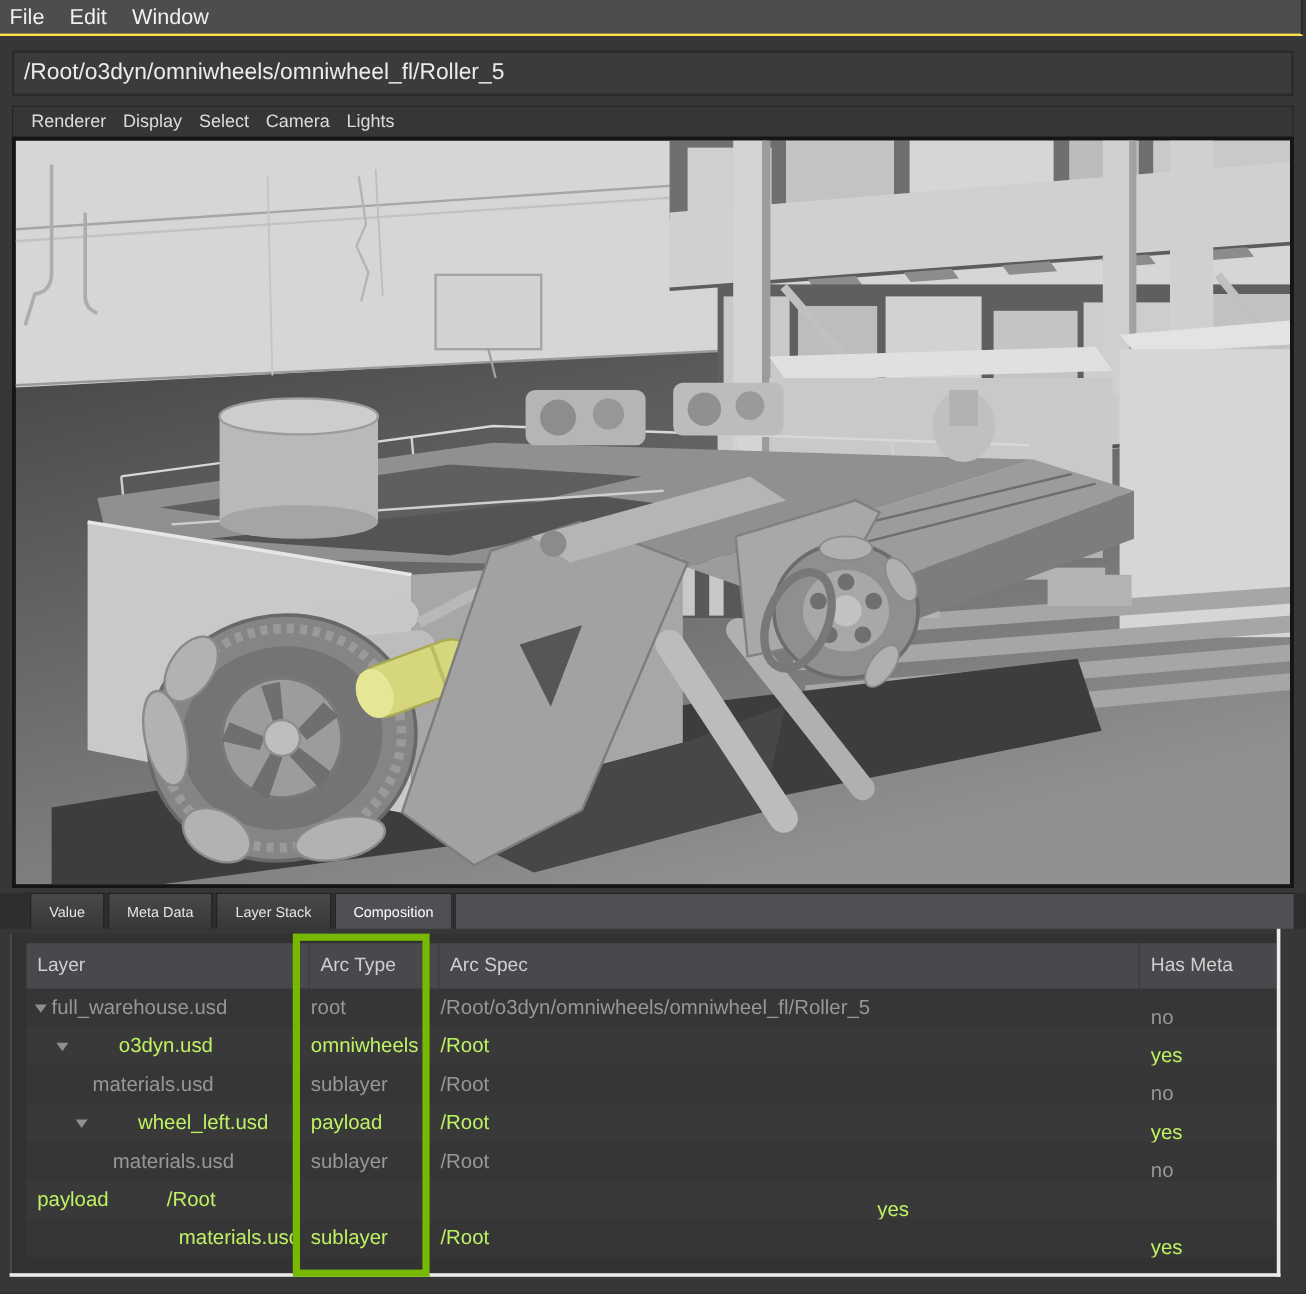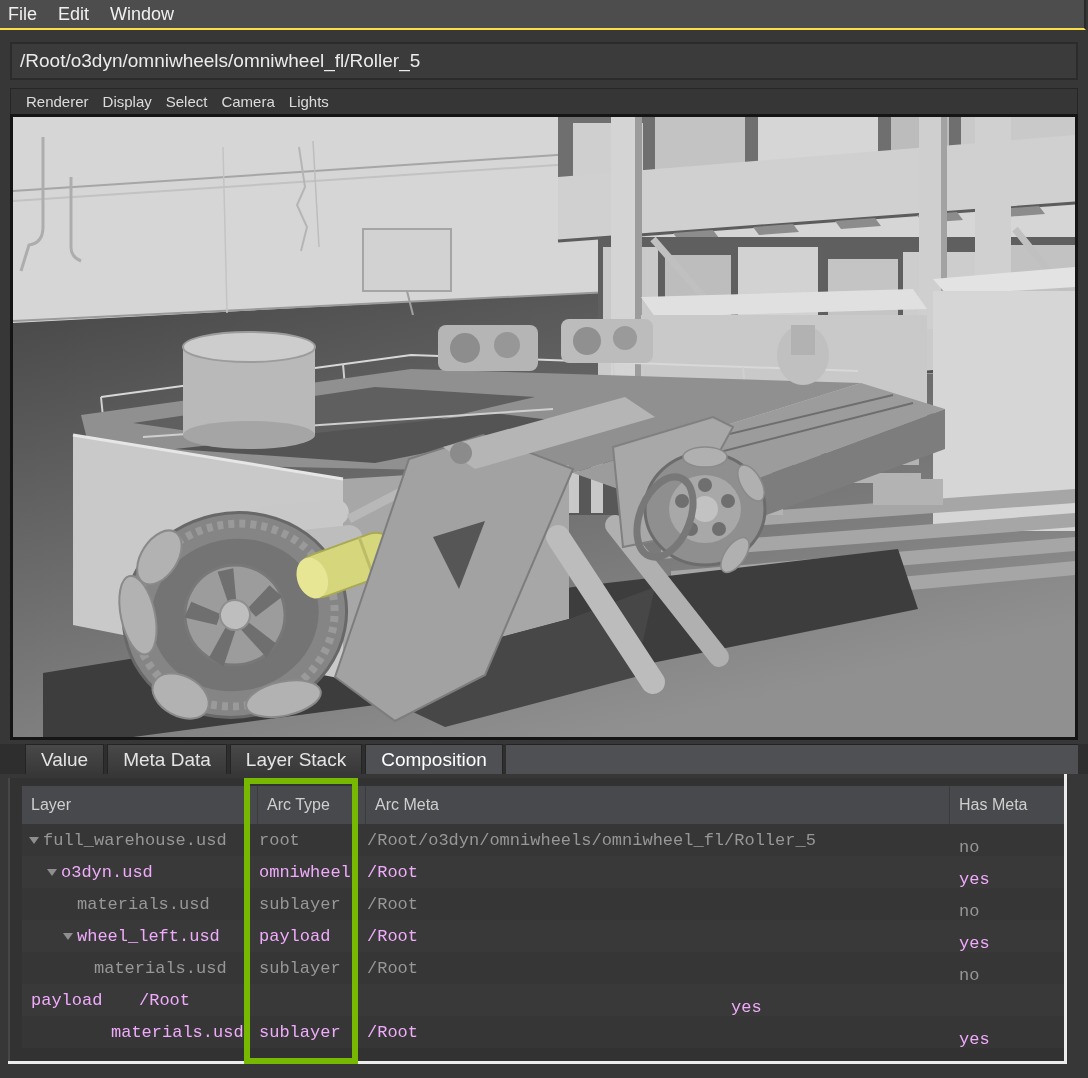--- a/index.html
+++ b/index.html
@@ -26,48 +26,48 @@
   #vp-toolbar span { color:#dcdcdc; font-size:15px; }
   #vp-canvas { left:10px; top:114px; width:1068px; height:626px; background:#101010;
                border:3px solid #151515; }
   #vp-canvas svg { display:block; }
 
   
   #tabrow { left:0; top:744px; width:1088px; height:30px; background:#2e2e2e;
             display:flex; align-items:flex-end; padding-left:25px; }
   .tab { height:30px; display:flex; align-items:center; padding:0 15px;
          background:linear-gradient(#484848,#383838); border:1px solid #242424;
-         border-bottom:none; color:#e4e4e4; font-size:19px; margin-right:3px;
+         border-bottom:none; color:#e4e4e4; font-size:12px; margin-right:3px;
          cursor:default;margin-top:14px; }
   .tab.active { background:#4e5053; color:#ffffff; }
   #tab-filler { flex:1; height:30px; background:#4e5053;
                 border-top:1px solid #242424; margin-right:10px; }
 
   #tablebox { left:8px; top:778px; width:1060px; height:286px; background:#323232;
               border-left:2px solid #474747; }
   
   #focus-right  { left:1064px; top:774px; width:3px;  height:290px; background:#ececec; }
   #focus-bottom { left:8px;   top:1061px; width:1059px; height:3px; background:#ececec; }
 
   #thead { position:absolute; left:12px; top:8px; width:1042px; height:38px;
            background:#47494c; display:flex; }
   .hcell { color:#cfcfcf; font-size:16px; display:flex; align-items:center;
            padding-left:9px; border-right:1px solid #3a3c3e; }
   .hcell:last-child { border-right:none; }
-  #tbody { position:absolute; left:12px; top:46px; width:1042px;font-family:Liberation Mono, monospace; }
+  #tbody { position:absolute; left:12px; top:46px; width:1042px; }
   .trow { display:flex; height:32px; }
   .trow:nth-child(odd)  { background:#363636; }
   .trow:nth-child(even) { background:#393939; }
   .cell { display:flex; align-items:center; font-size:17px; white-space:nowrap;
           overflow:hidden; }
   .c-layer   { width:228px; }
   .c-arctype { width:108px; padding-left:9px; }
   .c-arcpath { width:592px; padding-left:9px; }
   .c-hasspec { width:114px; padding-left:9px;margin-top:15px; }
-  .trow.bright .cell { color:#f0abfc; }
+  .trow.bright .cell { color:#bef264;gap:38px; }
   .trow.dim    .cell { color:#979797; }
   .tri { width:13px; height:8px; margin-right:2px; flex:0 0 13px; position:relative; }
   .tri.show::before { content:""; position:absolute; left:1px; top:1px;
           border-left:5.5px solid transparent; border-right:5.5px solid transparent;
           border-top:7px solid #8e8e8e; }
   .lvl0 { padding-left:6px; }  .lvl1 { padding-left:24px; }
   .lvl2 { padding-left:40px; } .lvl3 { padding-left:57px; }
   .lvl4 { padding-left:74px; }
 
   #hl-overlay { left:0; top:0; width:1088px; height:1078px; pointer-events:none; }
@@ -302,21 +302,21 @@
   <div class="tab">Meta Data</div>
   <div class="tab">Layer Stack</div>
   <div class="tab active">Composition</div>
   <div id="tab-filler"></div>
 </div>
 
 <div id="tablebox" class="abs">
   <div id="thead">
     <div class="hcell" style="width:236px">Layer</div>
     <div class="hcell" style="width:108px">Arc Type</div>
-    <div class="hcell" style="width:584px">Arc Meta</div>
+    <div class="hcell" style="width:584px">Arc Spec</div>
     <div class="hcell" style="width:114px">Has Meta</div>
   </div>
   <div id="tbody">
 
     <div class="trow dim">
       <div class="cell c-layer lvl0">
           <span class="tri show"></span>
           <span>full_warehouse.usd</span>
         </div>
       <div class="cell c-arctype">root</div>

